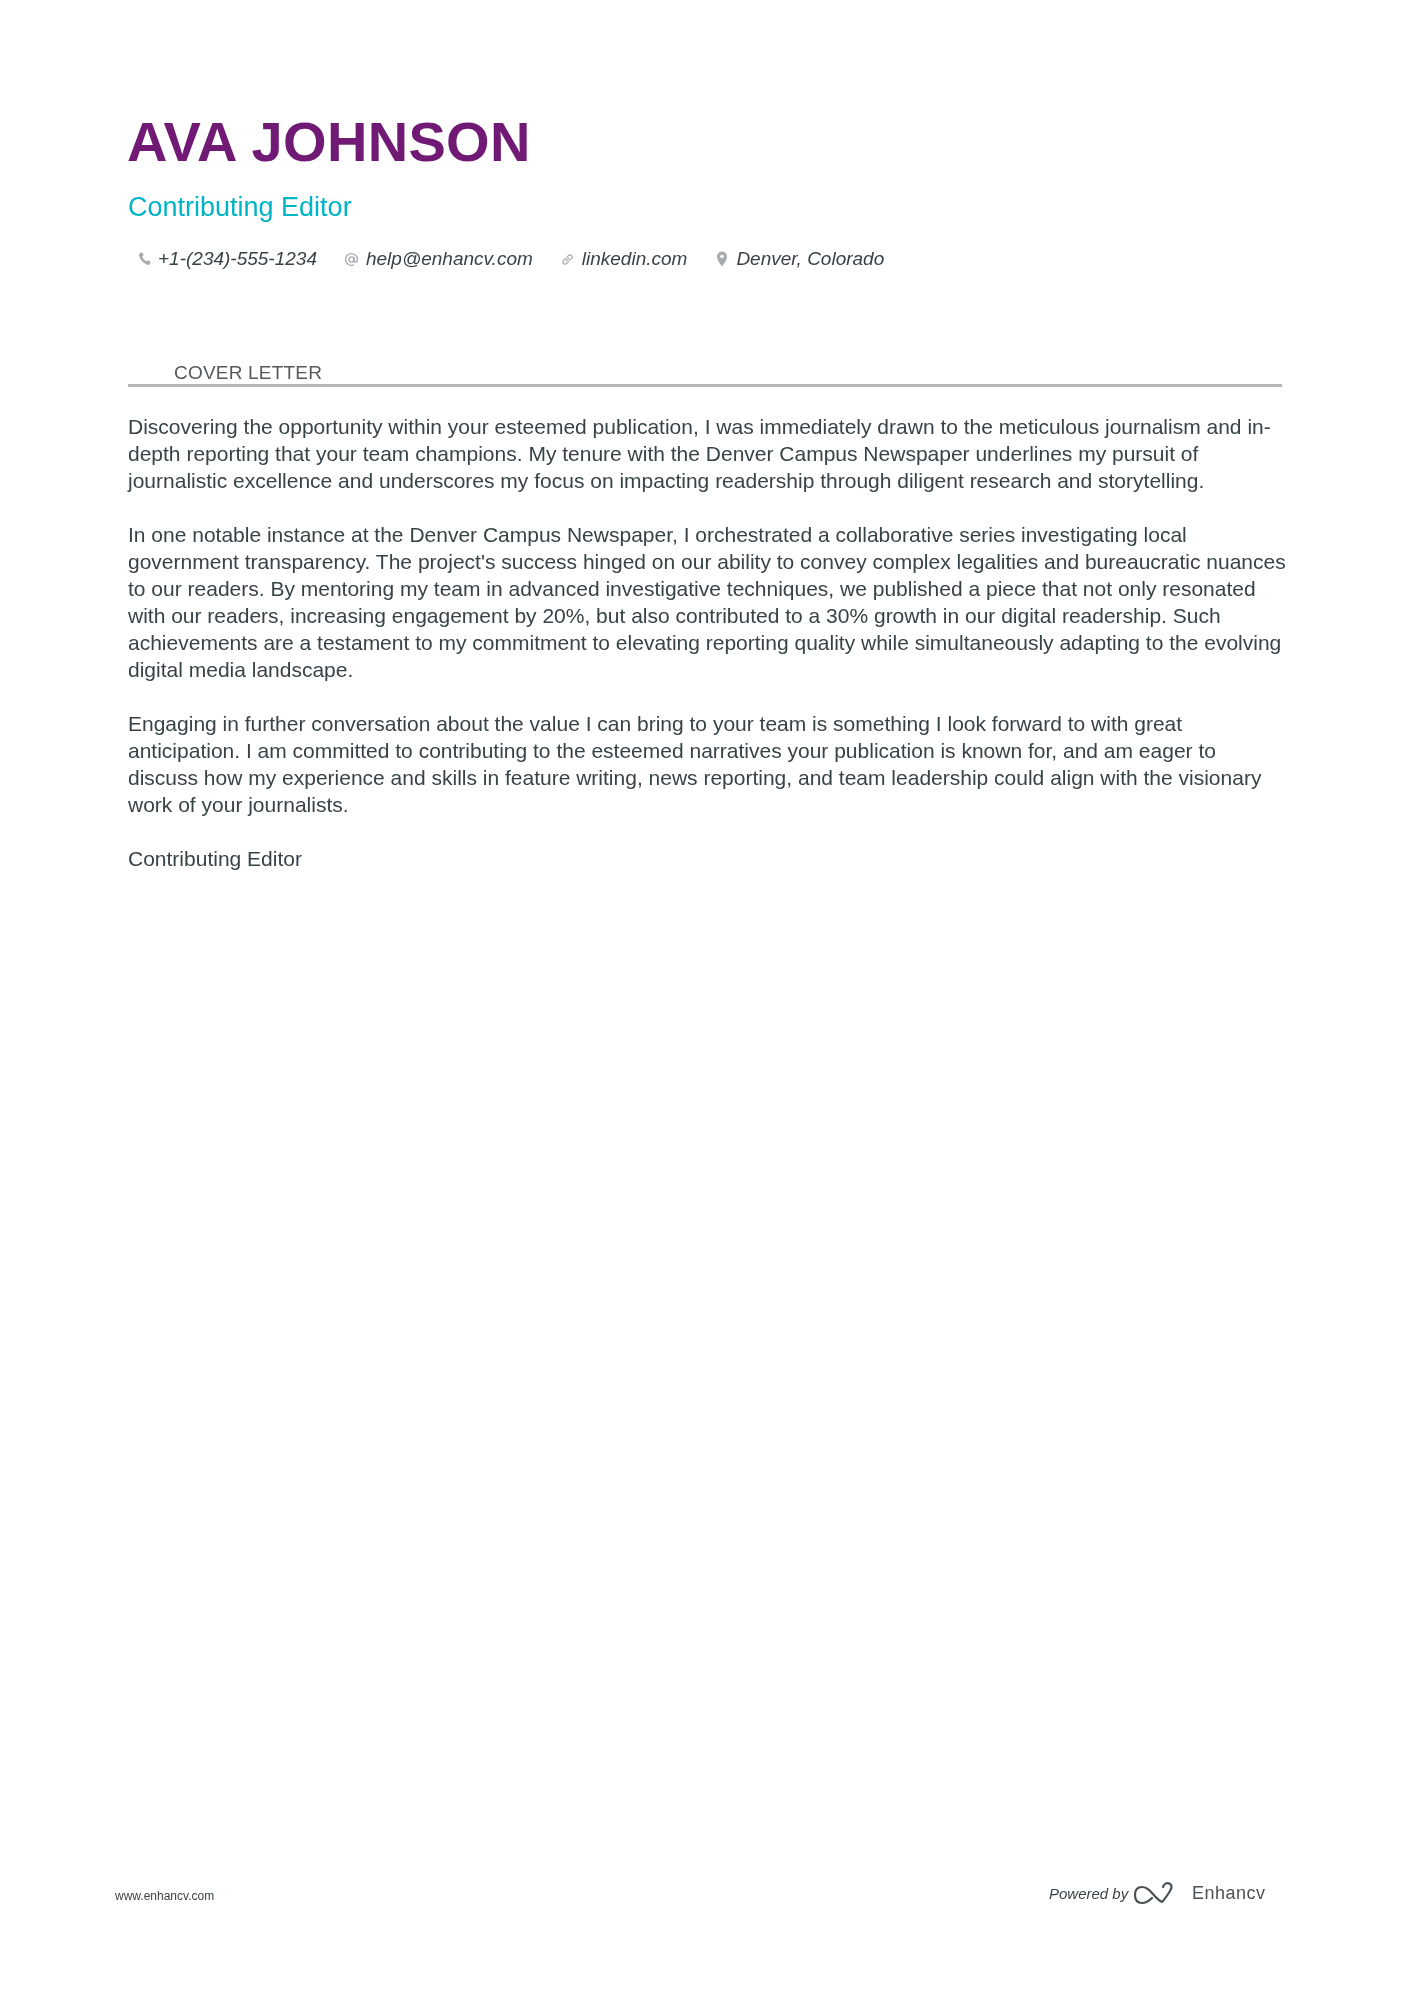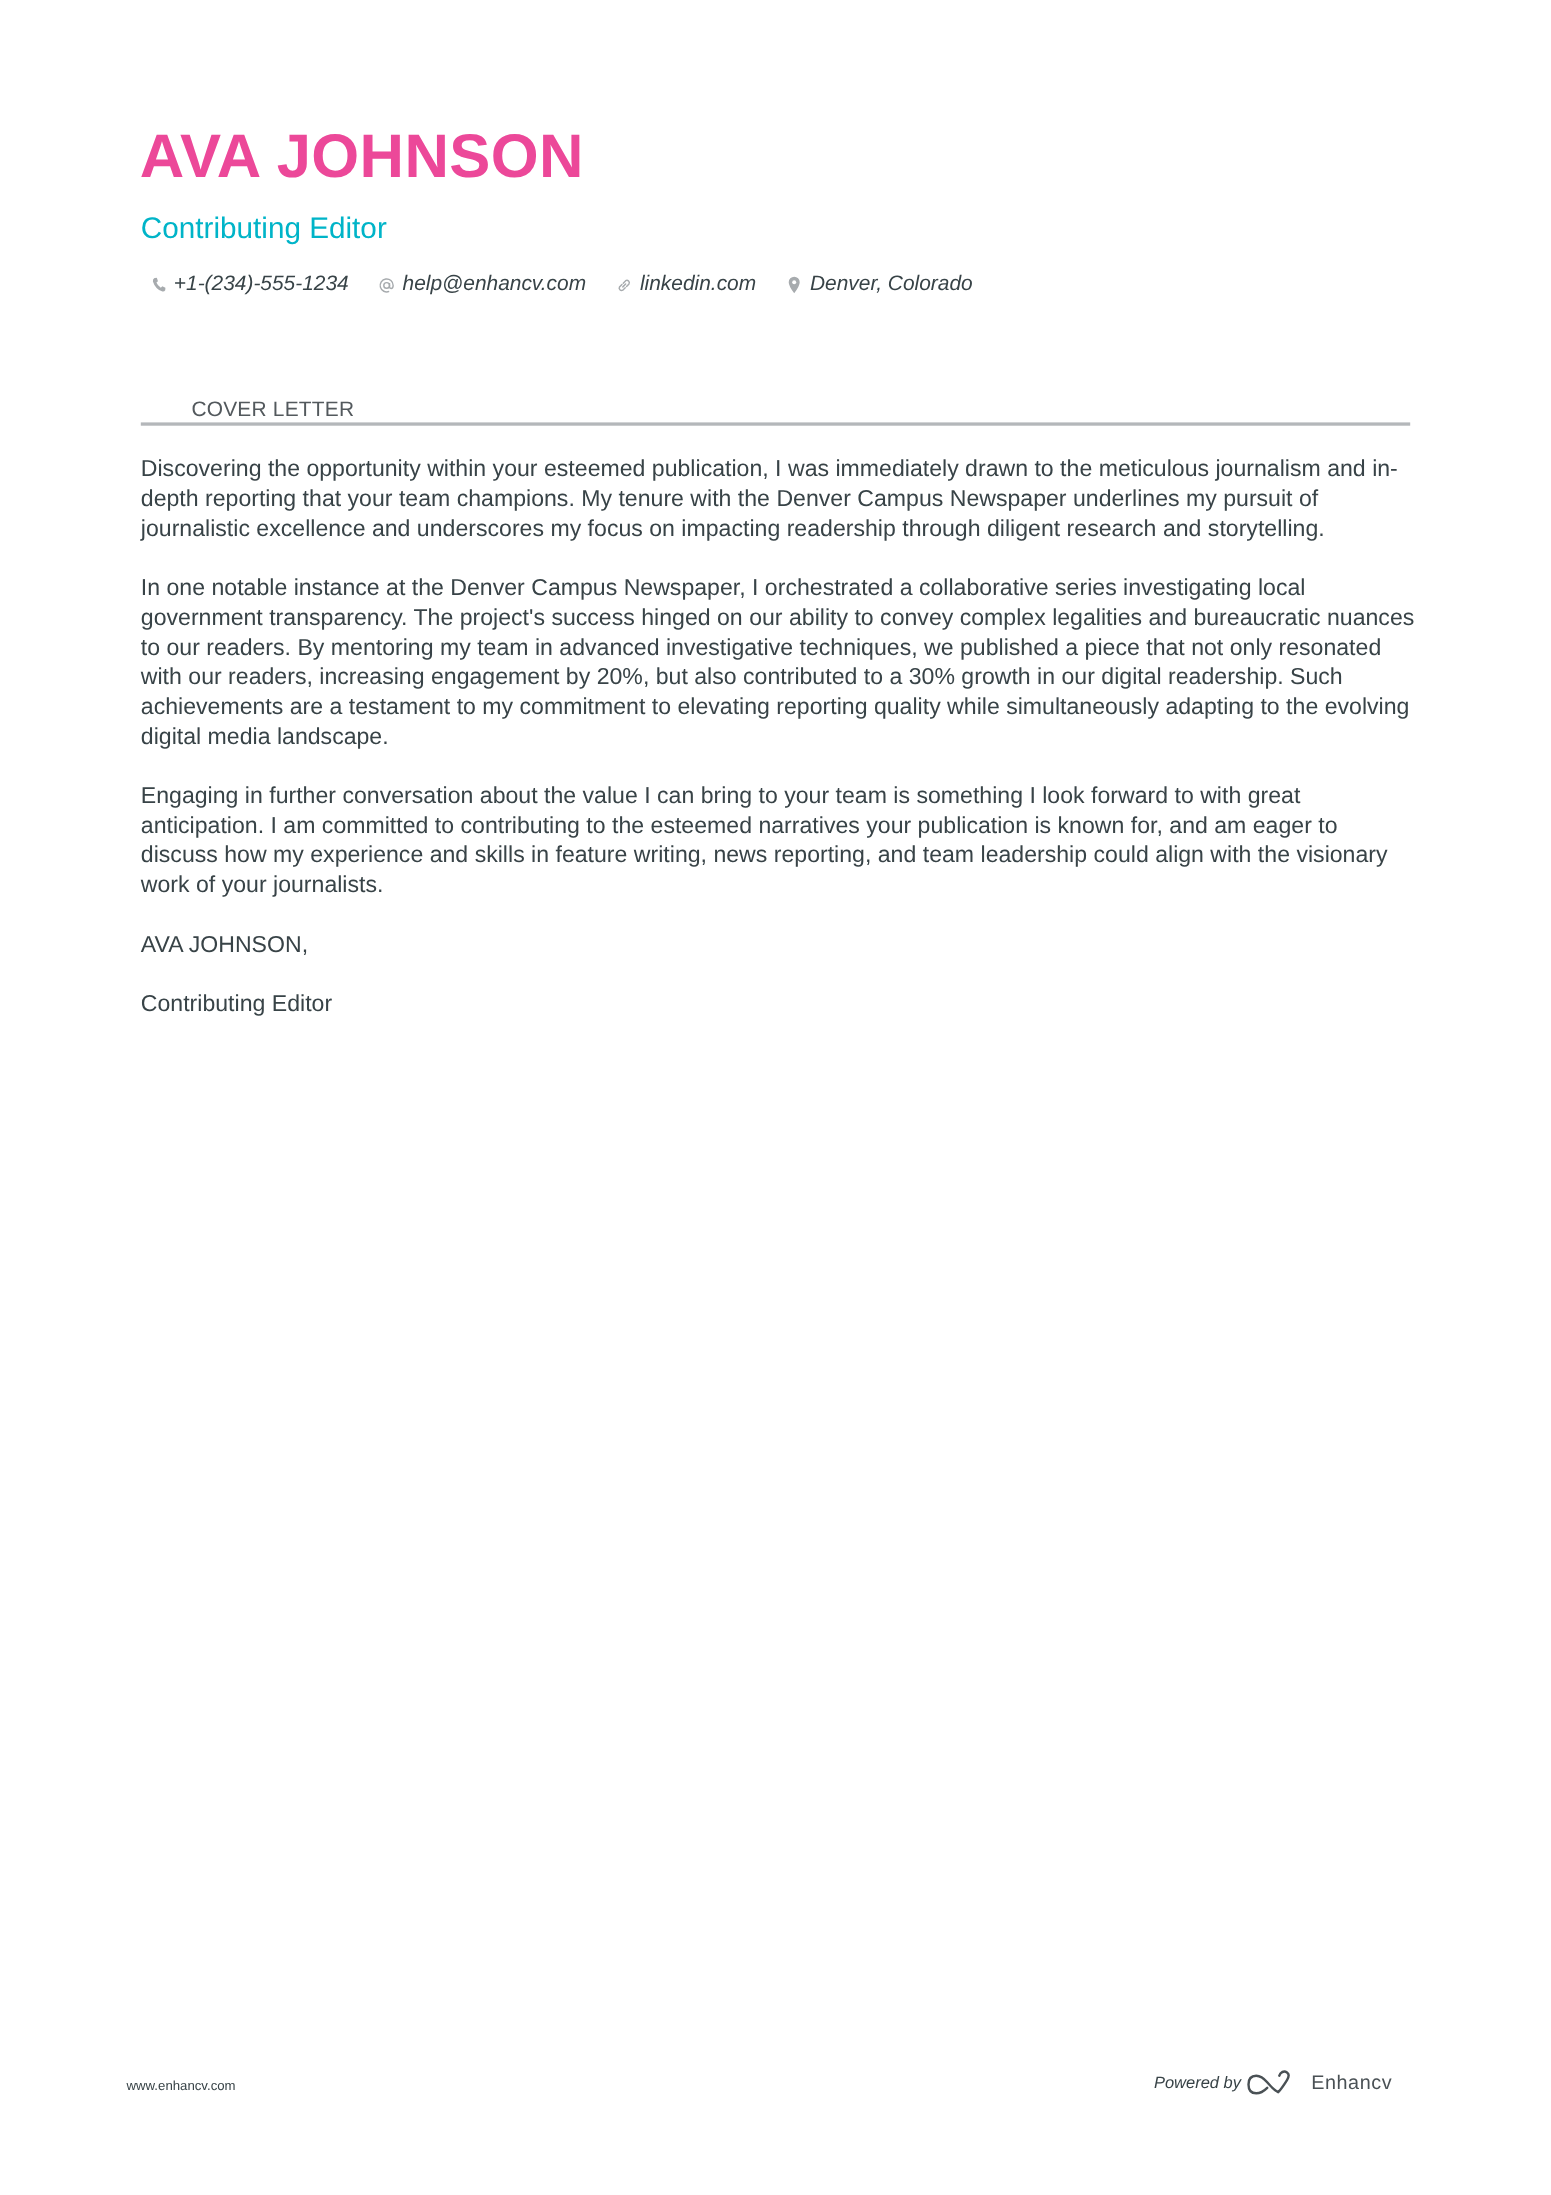--- a/index.html
+++ b/index.html
@@ -5,21 +5,21 @@
     html, body { margin: 0; padding: 0; background: #ffffff; }
     body {
       width: 1410px; height: 1995px; position: relative; overflow: hidden;
       font-family: "Liberation Sans", "DejaVu Sans", sans-serif;
       color: #384347;
     }
     .page { position: absolute; left: 0; top: 0; width: 1410px; height: 1995px; }
     .name {
       position: absolute; left: 127px; top: 110px;
       font-size: 56px; font-weight: bold; line-height: 64px;
-      color: #ec4899; letter-spacing: 0.3px; white-space: nowrap;
+      color: #701a75; letter-spacing: 0.3px; white-space: nowrap;
     }
     .title {
       position: absolute; left: 128px; top: 190px;
       font-size: 27px; line-height: 34px; color: #00b4c8; white-space: nowrap;
     }
     .contacts {
       position: absolute; left: 136px; top: 247px; height: 24px;
       display: flex; align-items: center; font-size: 19px; color: #384347;
       white-space: nowrap;
     }
@@ -105,21 +105,20 @@
     </div>
   </div>
 
   <div class="section-title">COVER LETTER</div>
   <div class="rule"></div>
 
   <div class="letter">
     <p>Discovering the opportunity within your esteemed publication, I was immediately drawn to the meticulous journalism and in-depth reporting that your team champions. My tenure with the Denver Campus Newspaper underlines my pursuit of journalistic excellence and underscores my focus on impacting readership through diligent research and storytelling.</p>
     <p>In one notable instance at the Denver Campus Newspaper, I orchestrated a collaborative series investigating local government transparency. The project's success hinged on our ability to convey complex legalities and bureaucratic nuances to our readers. By mentoring my team in advanced investigative techniques, we published a piece that not only resonated with our readers, increasing engagement by 20%, but also contributed to a 30% growth in our digital readership. Such achievements are a testament to my commitment to elevating reporting quality while simultaneously adapting to the evolving digital media landscape.</p>
     <p>Engaging in further conversation about the value I can bring to your team is something I look forward to with great anticipation. I am committed to contributing to the esteemed narratives your publication is known for, and am eager to discuss how my experience and skills in feature writing, news reporting, and team leadership could align with the visionary work of your journalists.</p>
-    <p>AVA JOHNSON,</p>
     <p>Contributing Editor</p>
   </div>
 
   <div class="footer-left">www.enhancv.com</div>
   <div class="powered">Powered by</div>
   <div class="brand">
     <svg class="brand-logo" viewBox="0 0 46 24">
       <path d="M20 17 Q15 22 10 22 Q3 22 3 14 Q3 6 10 6 Q15 6 20 12 Q26 19 30 21 Q33 18 38 10 Q41 5 38 3 Q35 1 32 4 L31 6" fill="none" stroke="#4a5155" stroke-width="2.2" stroke-linecap="round" stroke-linejoin="round"></path>
     </svg>
     <span class="brand-name">Enhancv</span>

